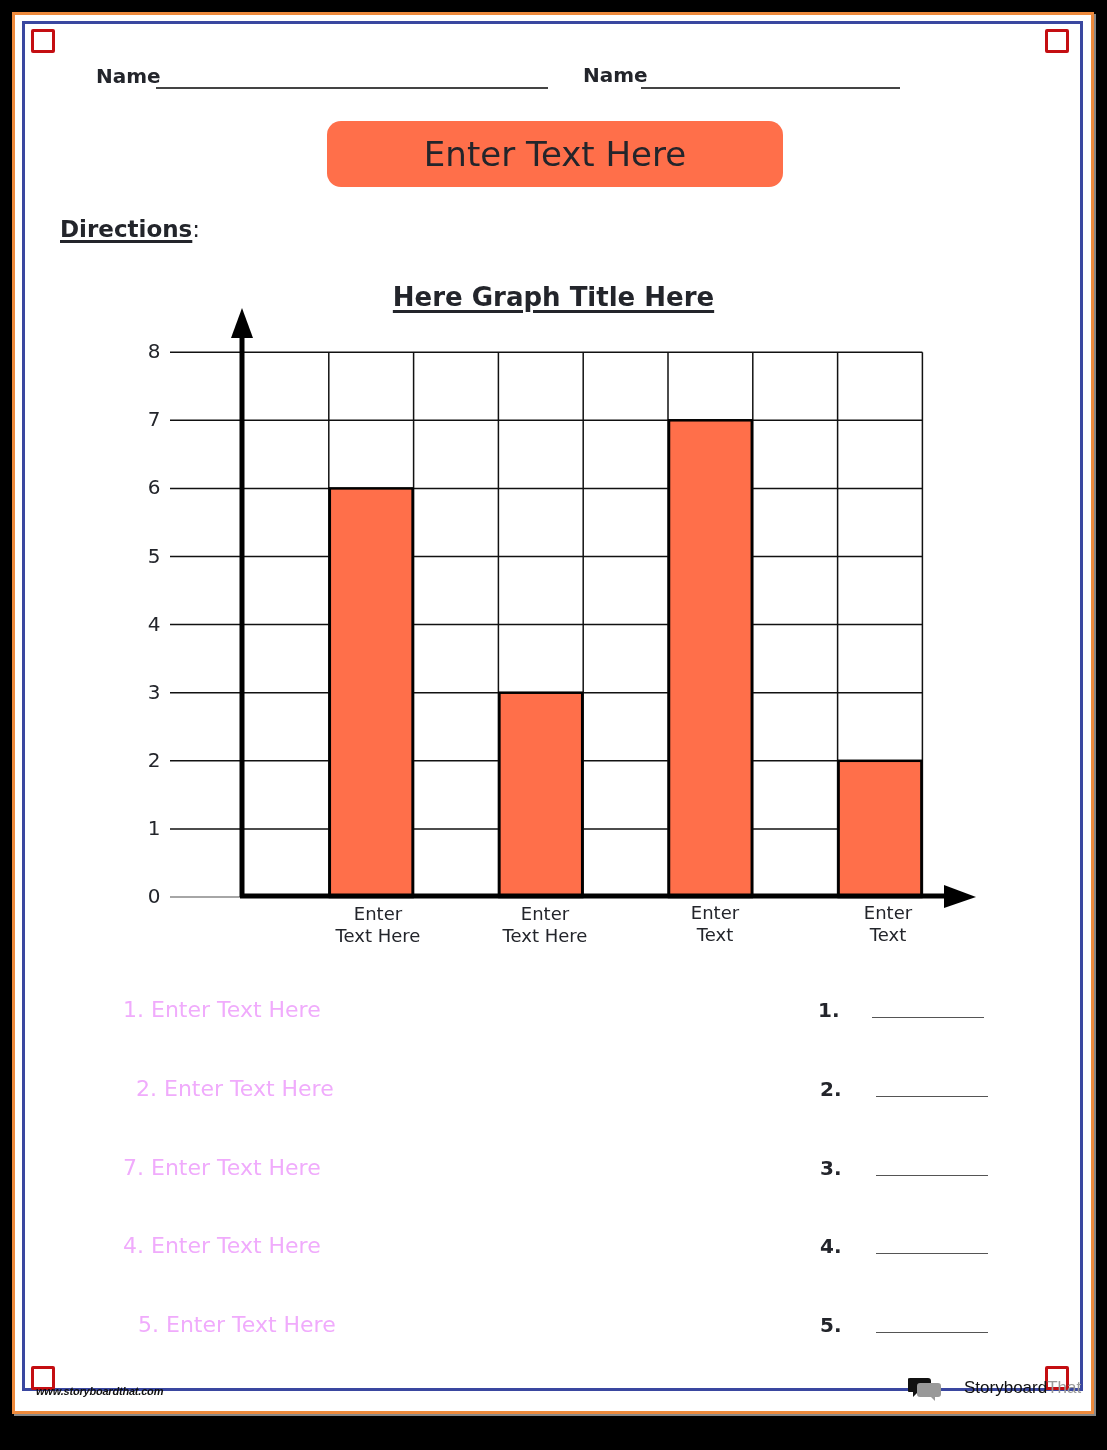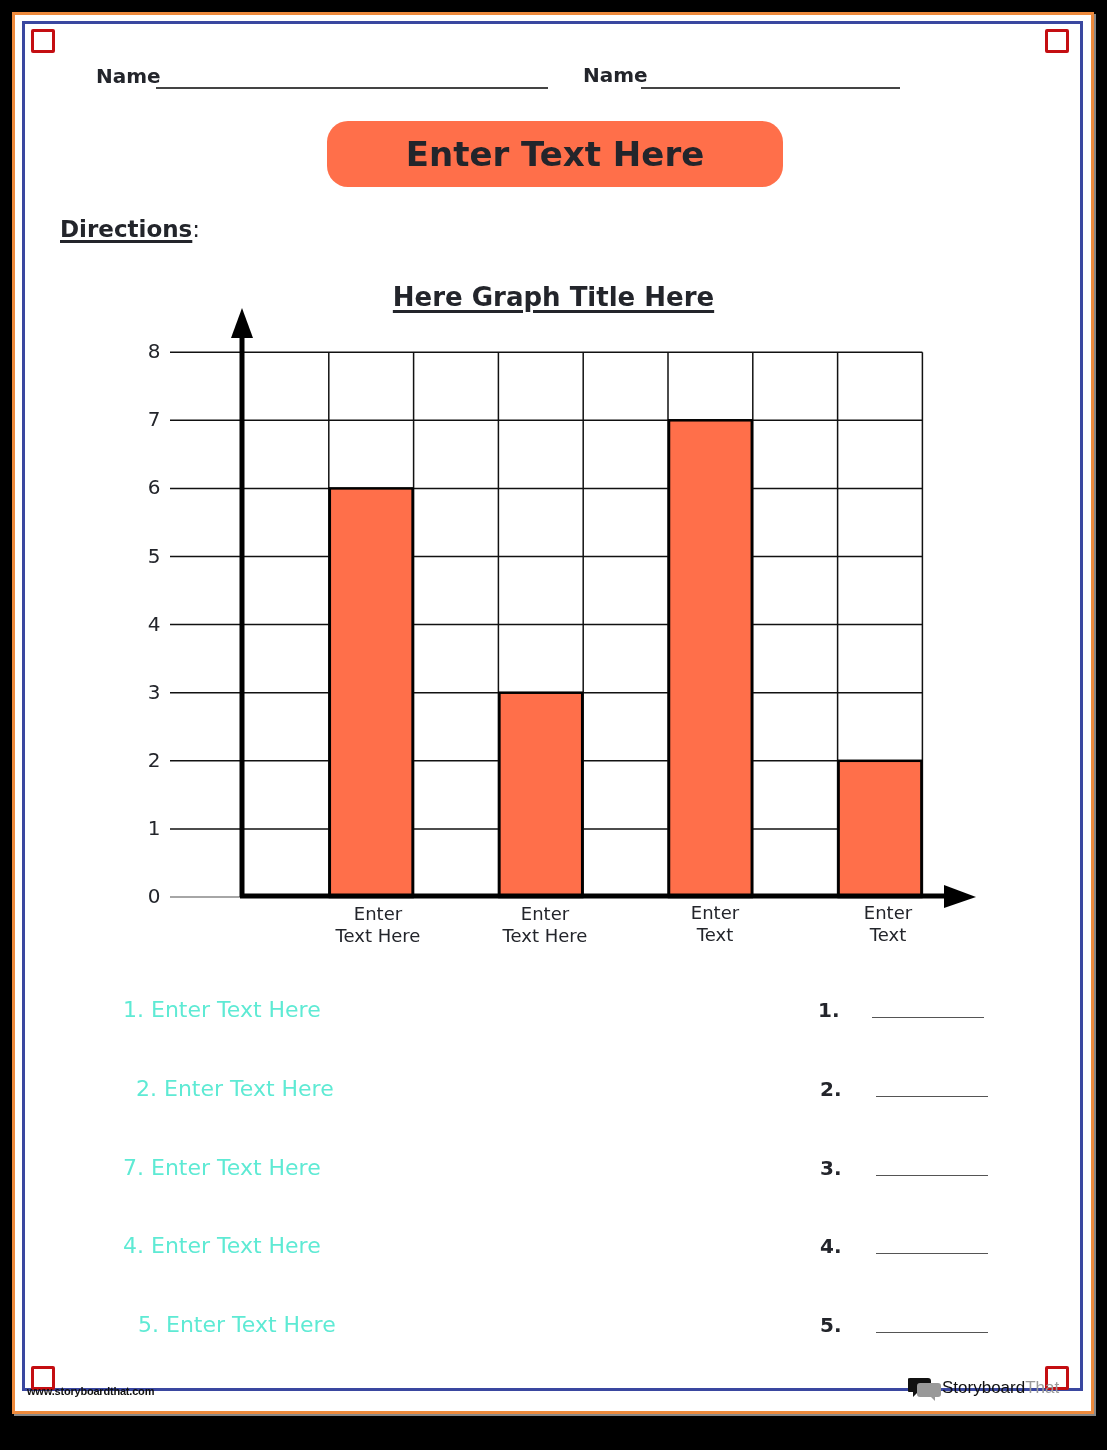--- a/index.html
+++ b/index.html
@@ -17,40 +17,40 @@
     border:3px solid #3a47a0; box-sizing:border-box; background:#fff;
   }
   .corner {
     position:absolute; width:24px; height:24px; border:3px solid #c40e12; box-sizing:border-box; border-radius:2px;
   }
   .abs { position:absolute; }
   .label-bold { font-weight:bold; font-size:20px; }
   .line { position:absolute; height:2px; background:#444; }
   .banner {
     position:absolute; left:327px; top:121px; width:456px; height:66px;
-    background:#ff6f4a; border-radius:21px; display:flex; align-items:center; justify-content:center;
-    font-size:34px; font-weight:bold; color:#23252b;
+    background:#ff6f4a; border-radius:14px; display:flex; align-items:center; justify-content:center;
+    font-size:34px; font-weight:normal; color:#23252b;
   }
   .directions {
     position:absolute; left:60px; top:216px; font-size:23px; font-weight:bold;
   }
   .directions .u { text-decoration:underline; text-decoration-thickness:3px; text-underline-offset:3px; }
   .graph-title {
     position:absolute; left:0; width:1107px; top:282px; text-align:center;
     font-size:26px; font-weight:bold; text-decoration:underline; text-decoration-thickness:3px; text-underline-offset:4px;
   }
   .chart { position:absolute; left:0; top:0; width:1107px; height:1000px; }
   .ytick { position:absolute; width:30px; left:139px; text-align:center; font-size:20px; color:#23252b; }
   .xlabel { position:absolute; width:140px; text-align:center; font-size:18px; line-height:22px; color:#23252b; }
-  .q { position:absolute; left:123px; font-size:22px; color:#5eead4; }
+  .q { position:absolute; left:123px; font-size:22px; color:#f0abfc; }
   .a-num { position:absolute; font-size:20px; font-weight:bold; color:#23252b; }
   .a-line { position:absolute; height:1px; background:#555; width:112px; }
-  .footer-url { position:absolute; left:27px; top:1385px; font-size:11px; font-weight:bold; font-family:"Liberation Sans", sans-serif; color:#111; letter-spacing:-0.2px; }
+  .footer-url { position:absolute; left:36px; top:1385px; font-size:11px; font-weight:bold; font-family:"Liberation Sans", sans-serif; color:#111; letter-spacing:-0.2px;font-style:italic; }
   .brand { position:absolute; left:908px; top:1375px; display:flex; align-items:center; font-size:17px; font-family:"Liberation Sans", sans-serif; }
-  .brand .b1 { color:#111; }
+  .brand .b1 { color:#111;margin-left:22px; }
   .brand .b2 { color:#999; }
 </style>
 </head>
 <body>
 
 <div class="page"></div>
 <div class="inner-border"></div>
 
 <div class="corner" style="left:31px; top:29px;"></div>
 <div class="corner" style="left:1045px; top:29px;"></div>

